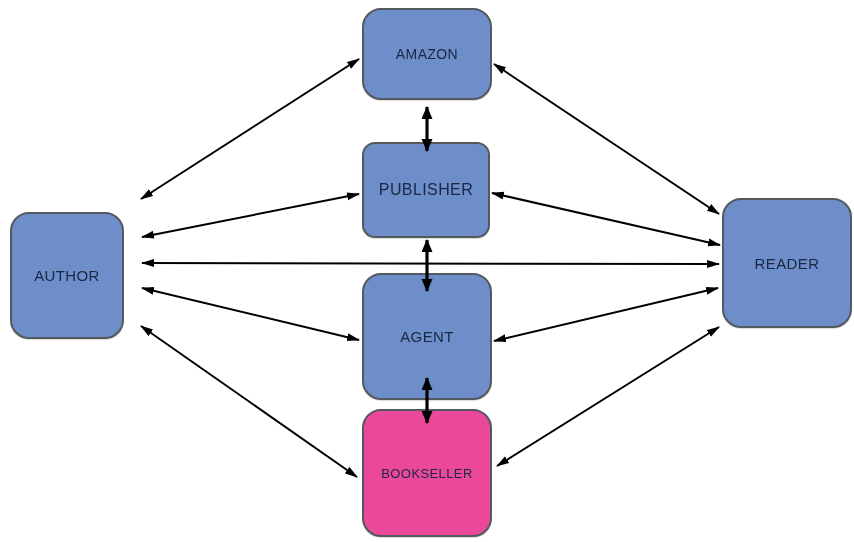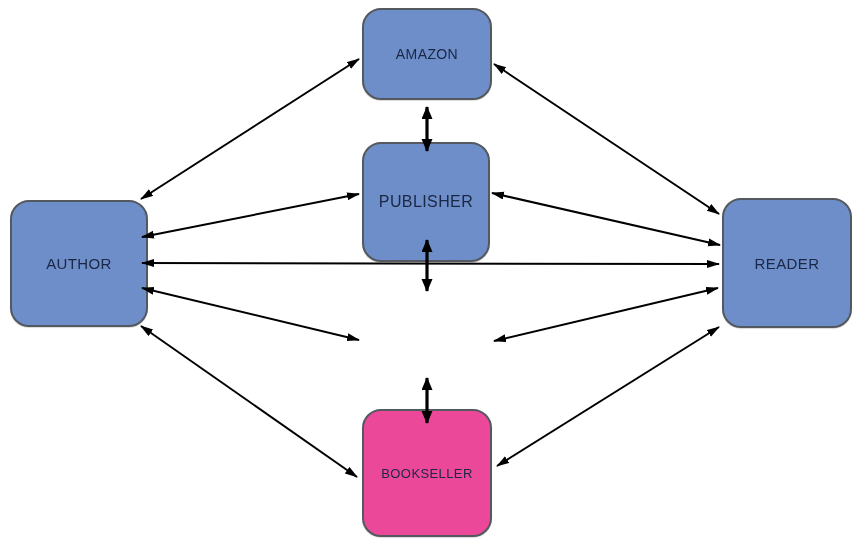--- a/index.html
+++ b/index.html
@@ -44,28 +44,31 @@
   line.edge-thick {
     stroke: #000000;
     stroke-width: 3.2;
   }
 </style>
 </head>
 <body>
 
 <div id="canvas" style="background: rgb(255, 255, 255);">
 
-  <div class="node" style="left: 10px; top: 200px; width: 138px; height: 127px; background: rgb(109, 142, 200); border-color: rgb(84, 89, 95);">
+  <div class="node" style="left: 10px; top: 212px; width: 114px; height: 127px; background: rgb(109, 142, 200); border-color: rgb(84, 89, 95);">
       <span class="node-label" style="font-size: 15px; color: rgb(26, 39, 69);">AUTHOR</span>
     </div>
     <div class="node" style="left: 362px; top: 8px; width: 130px; height: 92px; background: rgb(109, 142, 200); border-color: rgb(84, 89, 95);">
       <span class="node-label" style="font-size: 14px; color: rgb(26, 39, 69);">AMAZON</span>
     </div>
-    <div class="node" style="left: 362px; top: 142px; width: 128px; height: 120px; background: rgb(109, 142, 200); border-color: rgb(84, 89, 95);">
+    <div class="node" style="left: 362px; top: 142px; width: 128px; height: 96px; background: rgb(109, 142, 200); border-color: rgb(84, 89, 95); border-radius: 13px;">
       <span class="node-label" style="font-size: 16px; color: rgb(26, 39, 69);">PUBLISHER</span>
+    </div>
+    <div class="node" style="left: 362px; top: 273px; width: 130px; height: 127px; background: rgb(109, 142, 200); border-color: rgb(84, 89, 95);">
+      <span class="node-label" style="font-size: 15px; color: rgb(26, 39, 69);">AGENT</span>
     </div>
     <div class="node" style="left: 362px; top: 409px; width: 130px; height: 128px; background: #ec4899; border-color: rgb(84, 89, 95);">
       <span class="node-label" style="font-size: 13px; color: rgb(26, 39, 69);">BOOKSELLER</span>
     </div>
     <div class="node" style="left: 722px; top: 198px; width: 130px; height: 130px; background: rgb(109, 142, 200); border-color: rgb(84, 89, 95);">
       <span class="node-label" style="font-size: 15px; color: rgb(26, 39, 69);">READER</span>
     </div>
     <svg id="edges-layer" width="854" height="542" viewBox="0 0 854 542" xmlns="http://www.w3.org/2000/svg">
     <defs>
       <marker id="ah-thin" markerUnits="userSpaceOnUse" markerWidth="15" markerHeight="10" refX="12" refY="4" orient="auto-start-reverse">

